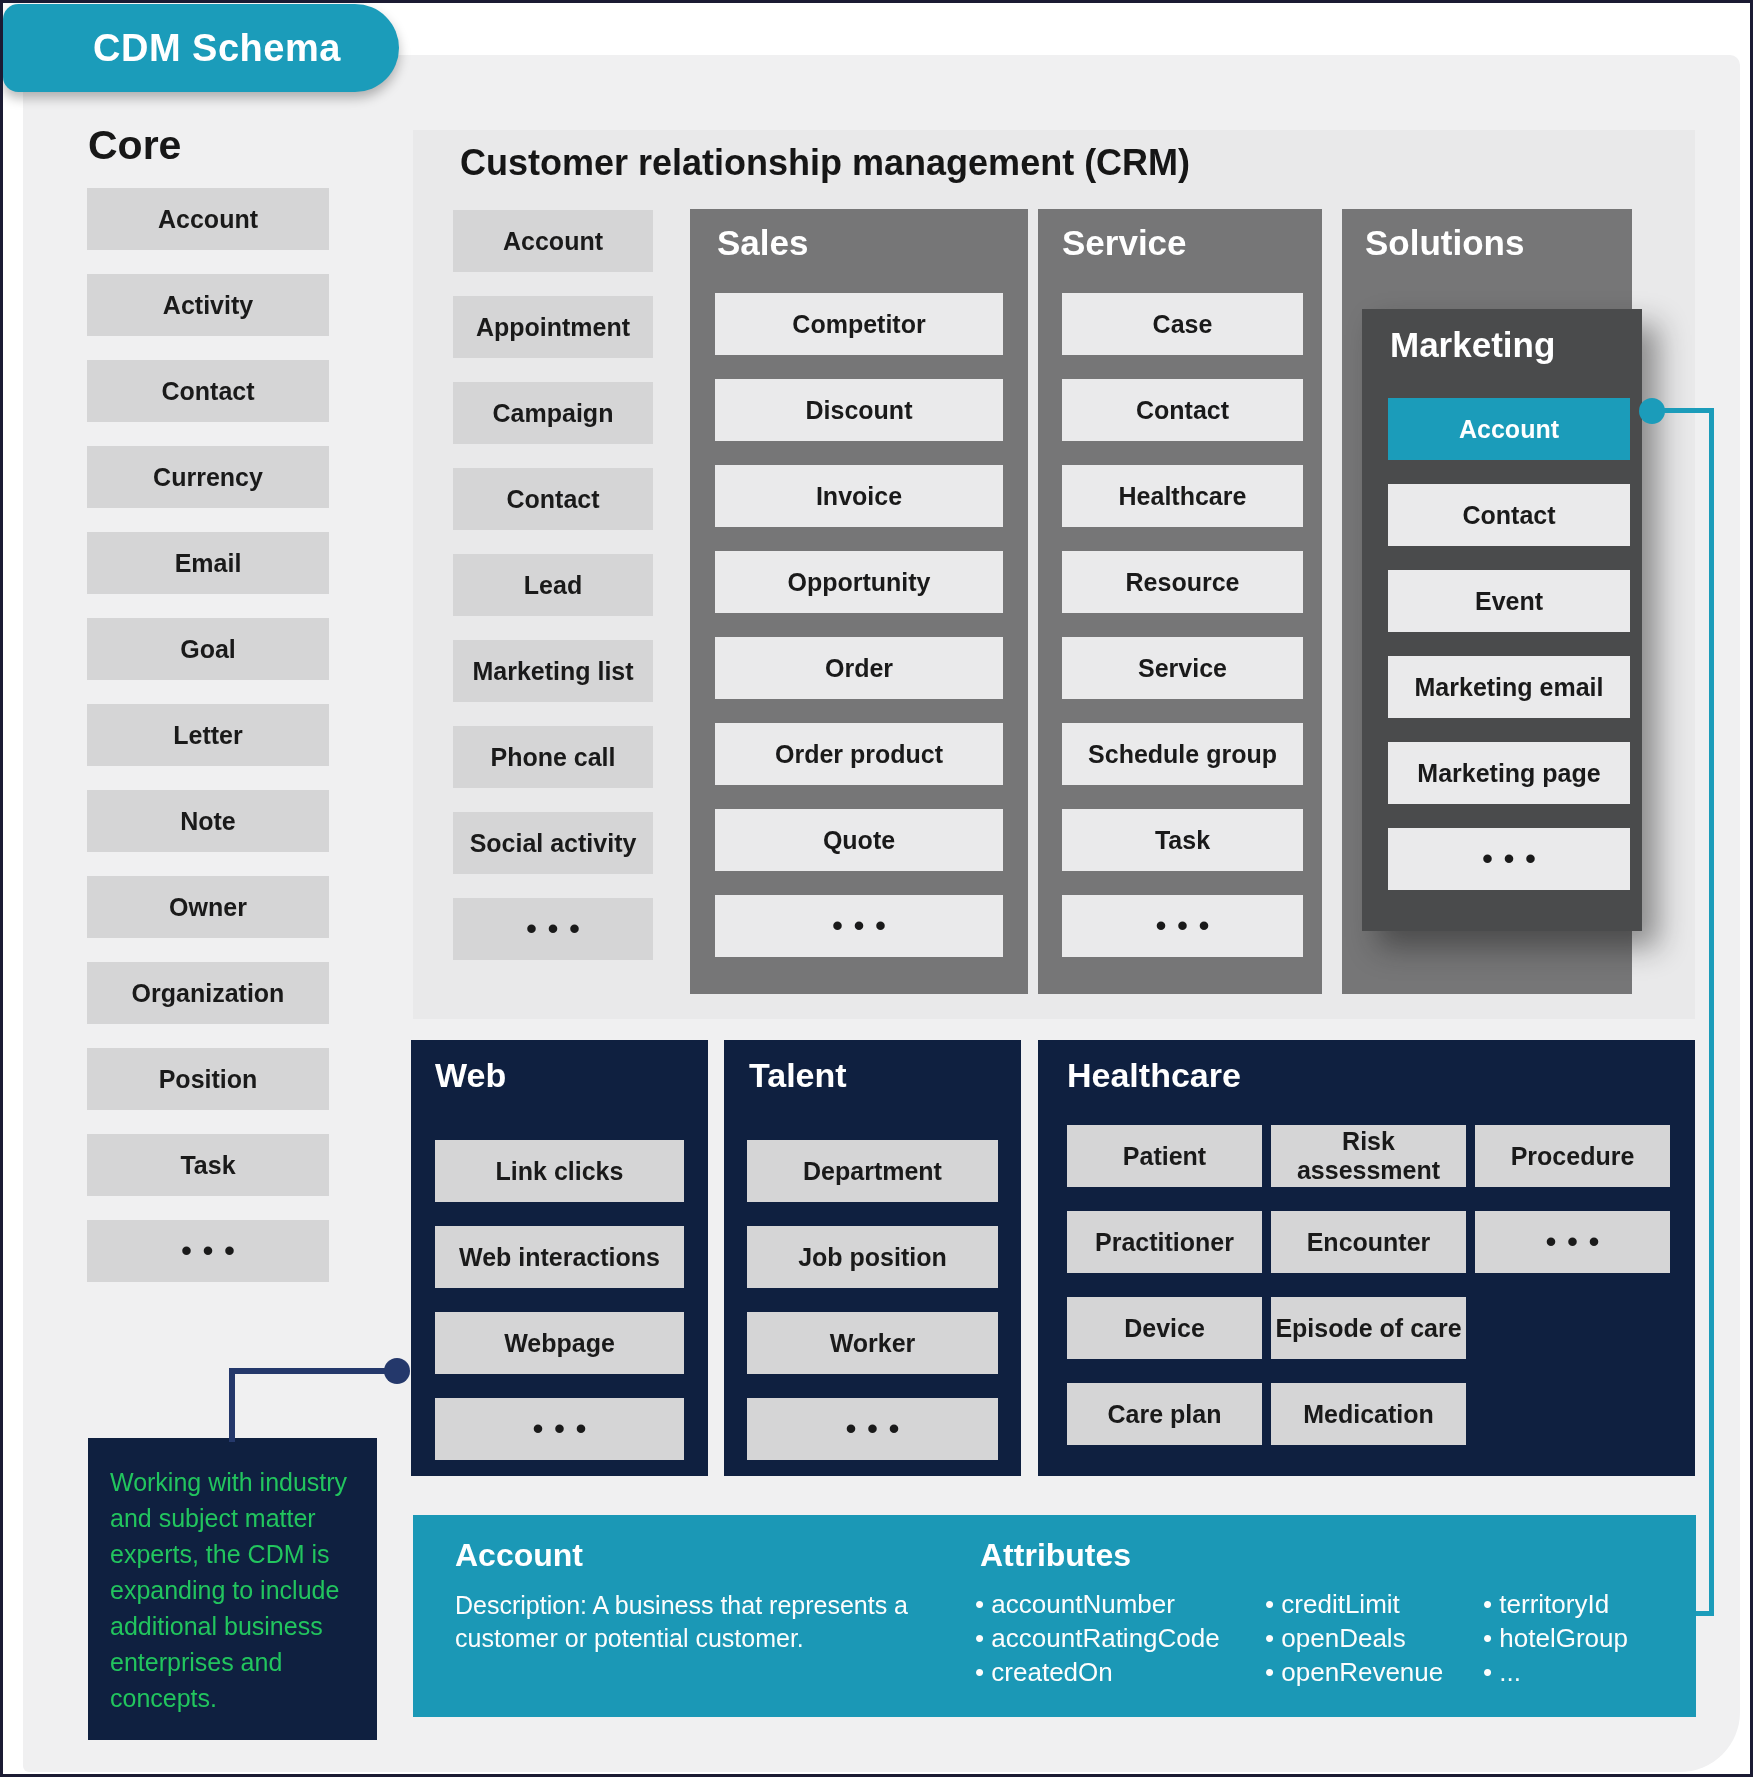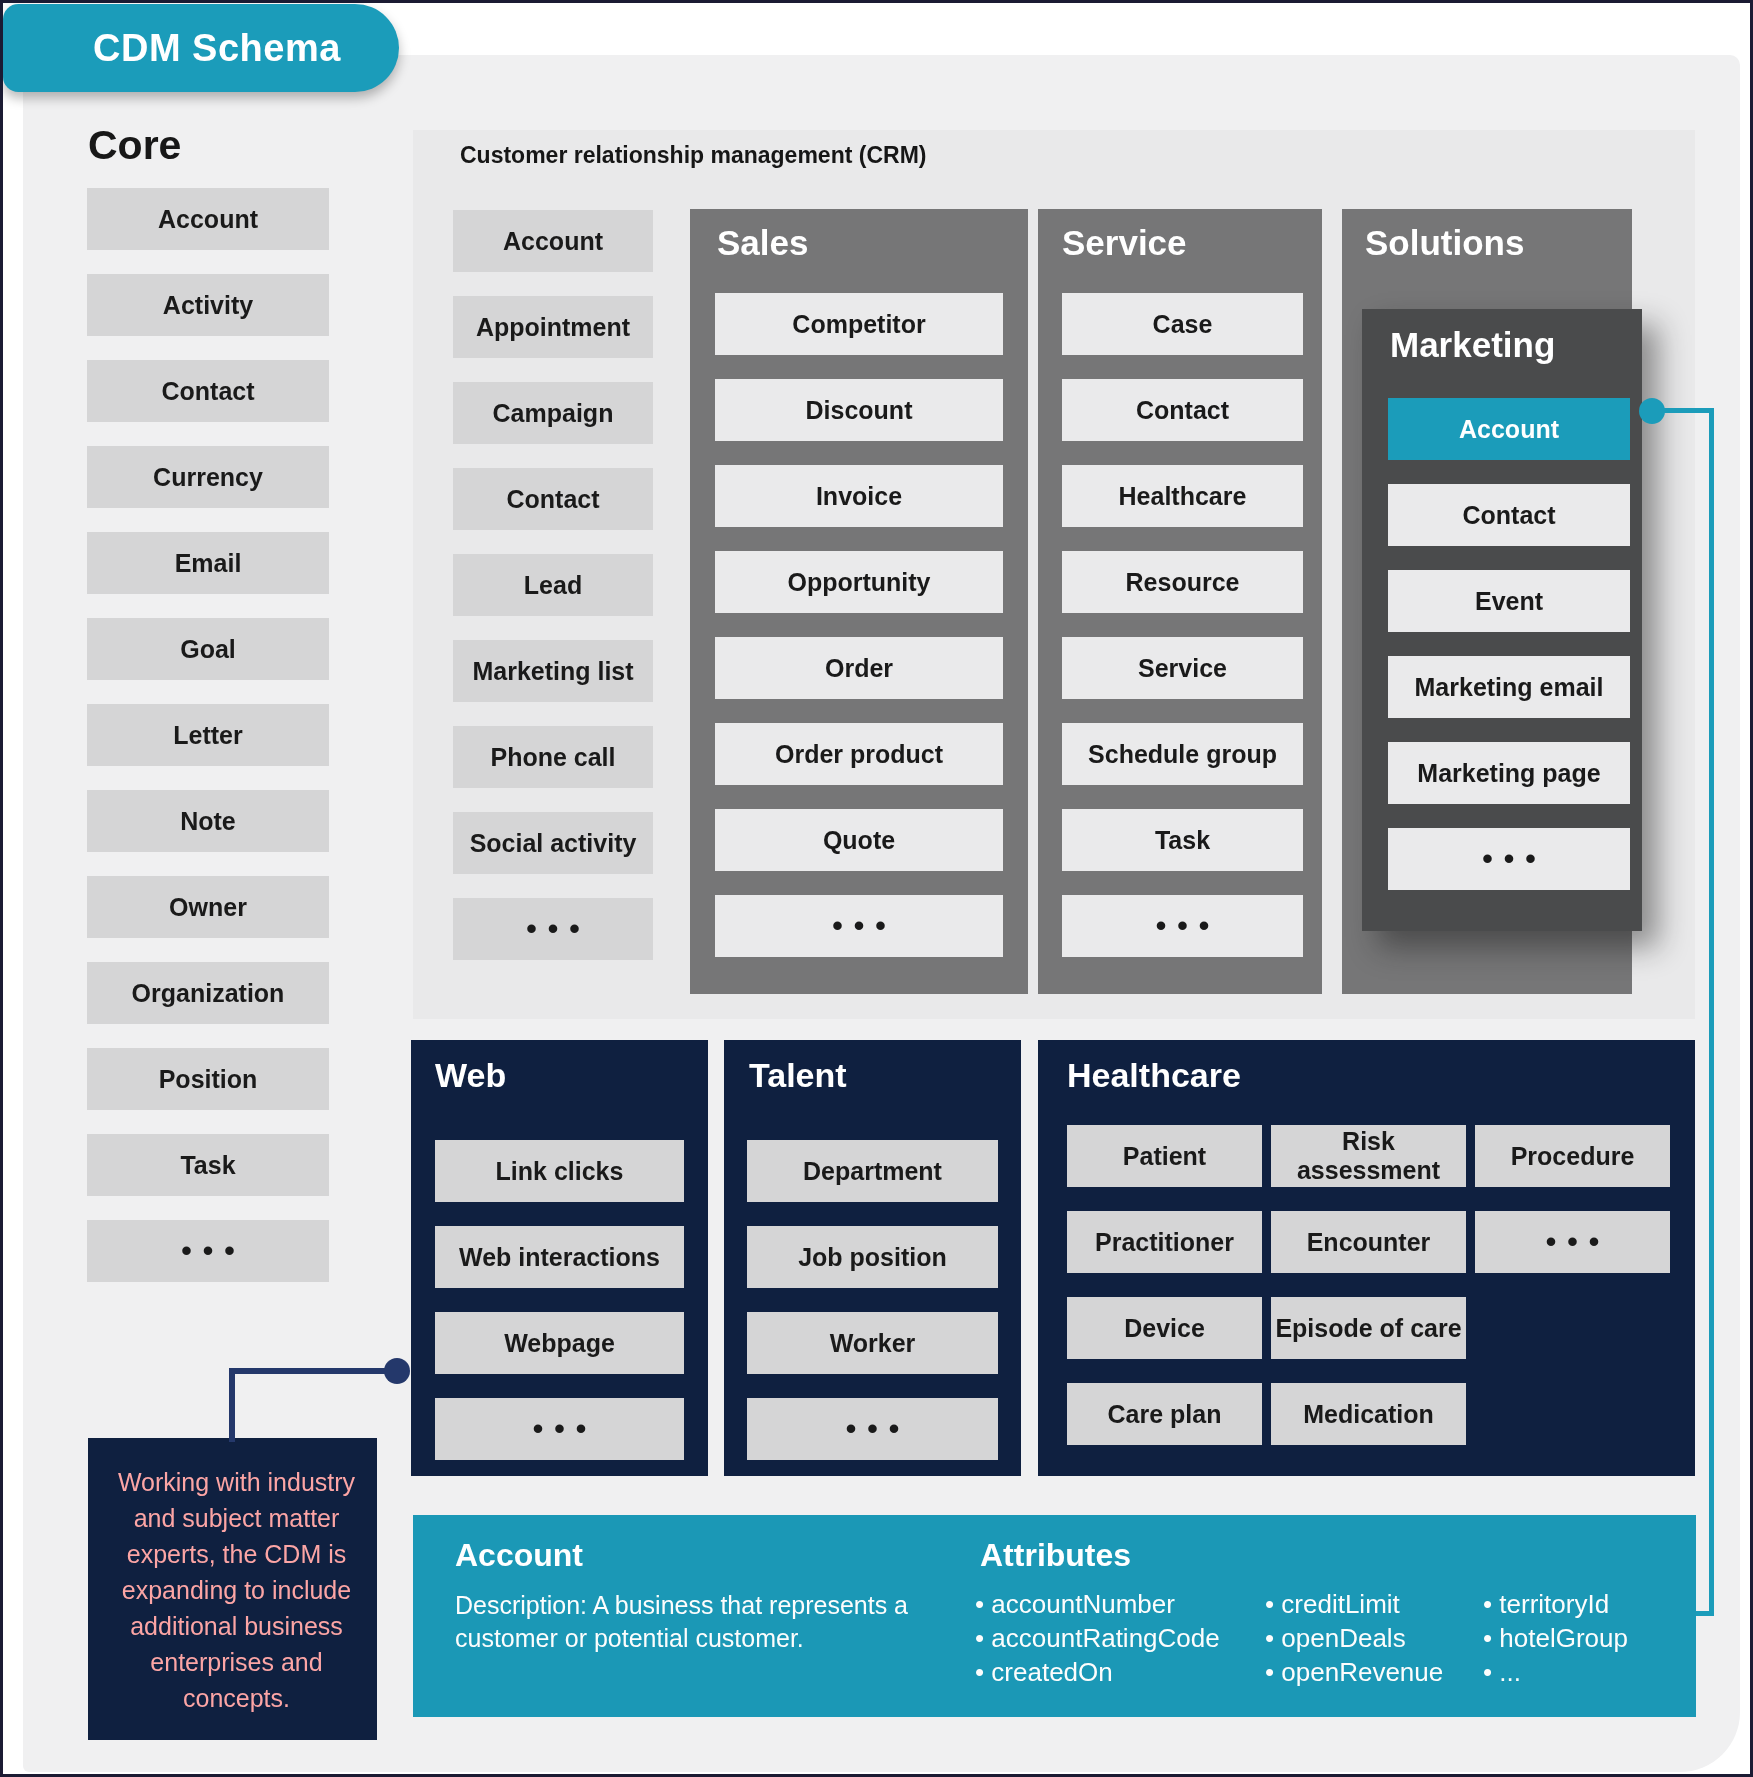--- a/index.html
+++ b/index.html
@@ -15,21 +15,21 @@
   .vstack .box{margin-bottom:24px;}
   .gray{background:#d5d5d6;}
   .light{background:#eaeaeb;}
   .dots{font-size:30px;font-weight:800;letter-spacing:11px;padding-left:11px;}
   .highlight{background:#1b9cba !important;color:#ffffff !important;}
 
   .vstack{position:absolute;}
   #core-stack{left:87px;top:188px;width:242px;}
 
   #crm-panel{position:absolute;left:413px;top:130px;width:1282px;height:889px;background:#e9e9ea;}
-  #crm-panel .crm-title{position:absolute;left:47px;top:12px;margin:0;font-size:23px;font-weight:600;color:#161616;}
+  #crm-panel .crm-title{position:absolute;left:47px;top:12px;margin:0;font-size:36px;font-weight:600;color:#161616;}
   #crm-general{left:40px;top:80px;width:200px;}
   .pillar{position:absolute;top:79px;height:785px;background:#767677;}
   .pillar h3,.navy-panel h3,#marketing h3{position:absolute;margin:0;color:#ffffff;font-weight:600;}
   .pillar h3{top:14px;font-size:35px;}
   #pillar-sales{left:277px;width:338px;}
   #pillar-service{left:625px;width:284px;}
   #pillar-solutions{left:929px;width:290px;}
   #sales-stack{left:25px;top:84px;width:288px;}
   #service-stack{left:24px;top:84px;width:241px;}
   #pillar-sales h3{left:27px;}
@@ -60,21 +60,21 @@
   #detail-title{left:42px;top:22px;}
   #attrs-title{left:567px;top:22px;}
   #detail-desc{position:absolute;left:42px;top:74px;width:500px;margin:0;font-size:25px;line-height:33px;font-weight:400;color:#fdfdfd;}
   .attr-col{position:absolute;top:72px;margin:0;padding:0;list-style:none;font-size:26px;line-height:34px;font-weight:400;color:#fdfdfd;}
   .attr-col li::before{content:"• ";}
   #attr-col-0{left:562px;width:260px;}
   #attr-col-1{left:852px;width:210px;}
   #attr-col-2{left:1070px;width:200px;}
 
   #note-box{position:absolute;left:88px;top:1438px;width:289px;height:302px;background:#0f2040;box-sizing:border-box;padding:26px 14px 0 22px;}
-  #note-box p{margin:0;font-size:25px;line-height:36px;color:#fca5a5;font-weight:400;text-align:center;}
+  #note-box p{margin:0;font-size:25px;line-height:36px;color:#22c55e;font-weight:400;}
 
   .conn{position:absolute;z-index:4;}
   .teal{background:#1b9cba;}
   .navy{background:#24386b;}
   .dot{width:26px;height:26px;border-radius:50%;}
   #teal-dot{left:1639px;top:398px;}
   #teal-h1{left:1652px;top:408px;width:62px;height:5px;}
   #teal-v{left:1709px;top:408px;width:5px;height:1208px;}
   #teal-h2{left:1696px;top:1611px;width:18px;height:5px;}
   #navy-dot{left:384px;top:1358px;}

